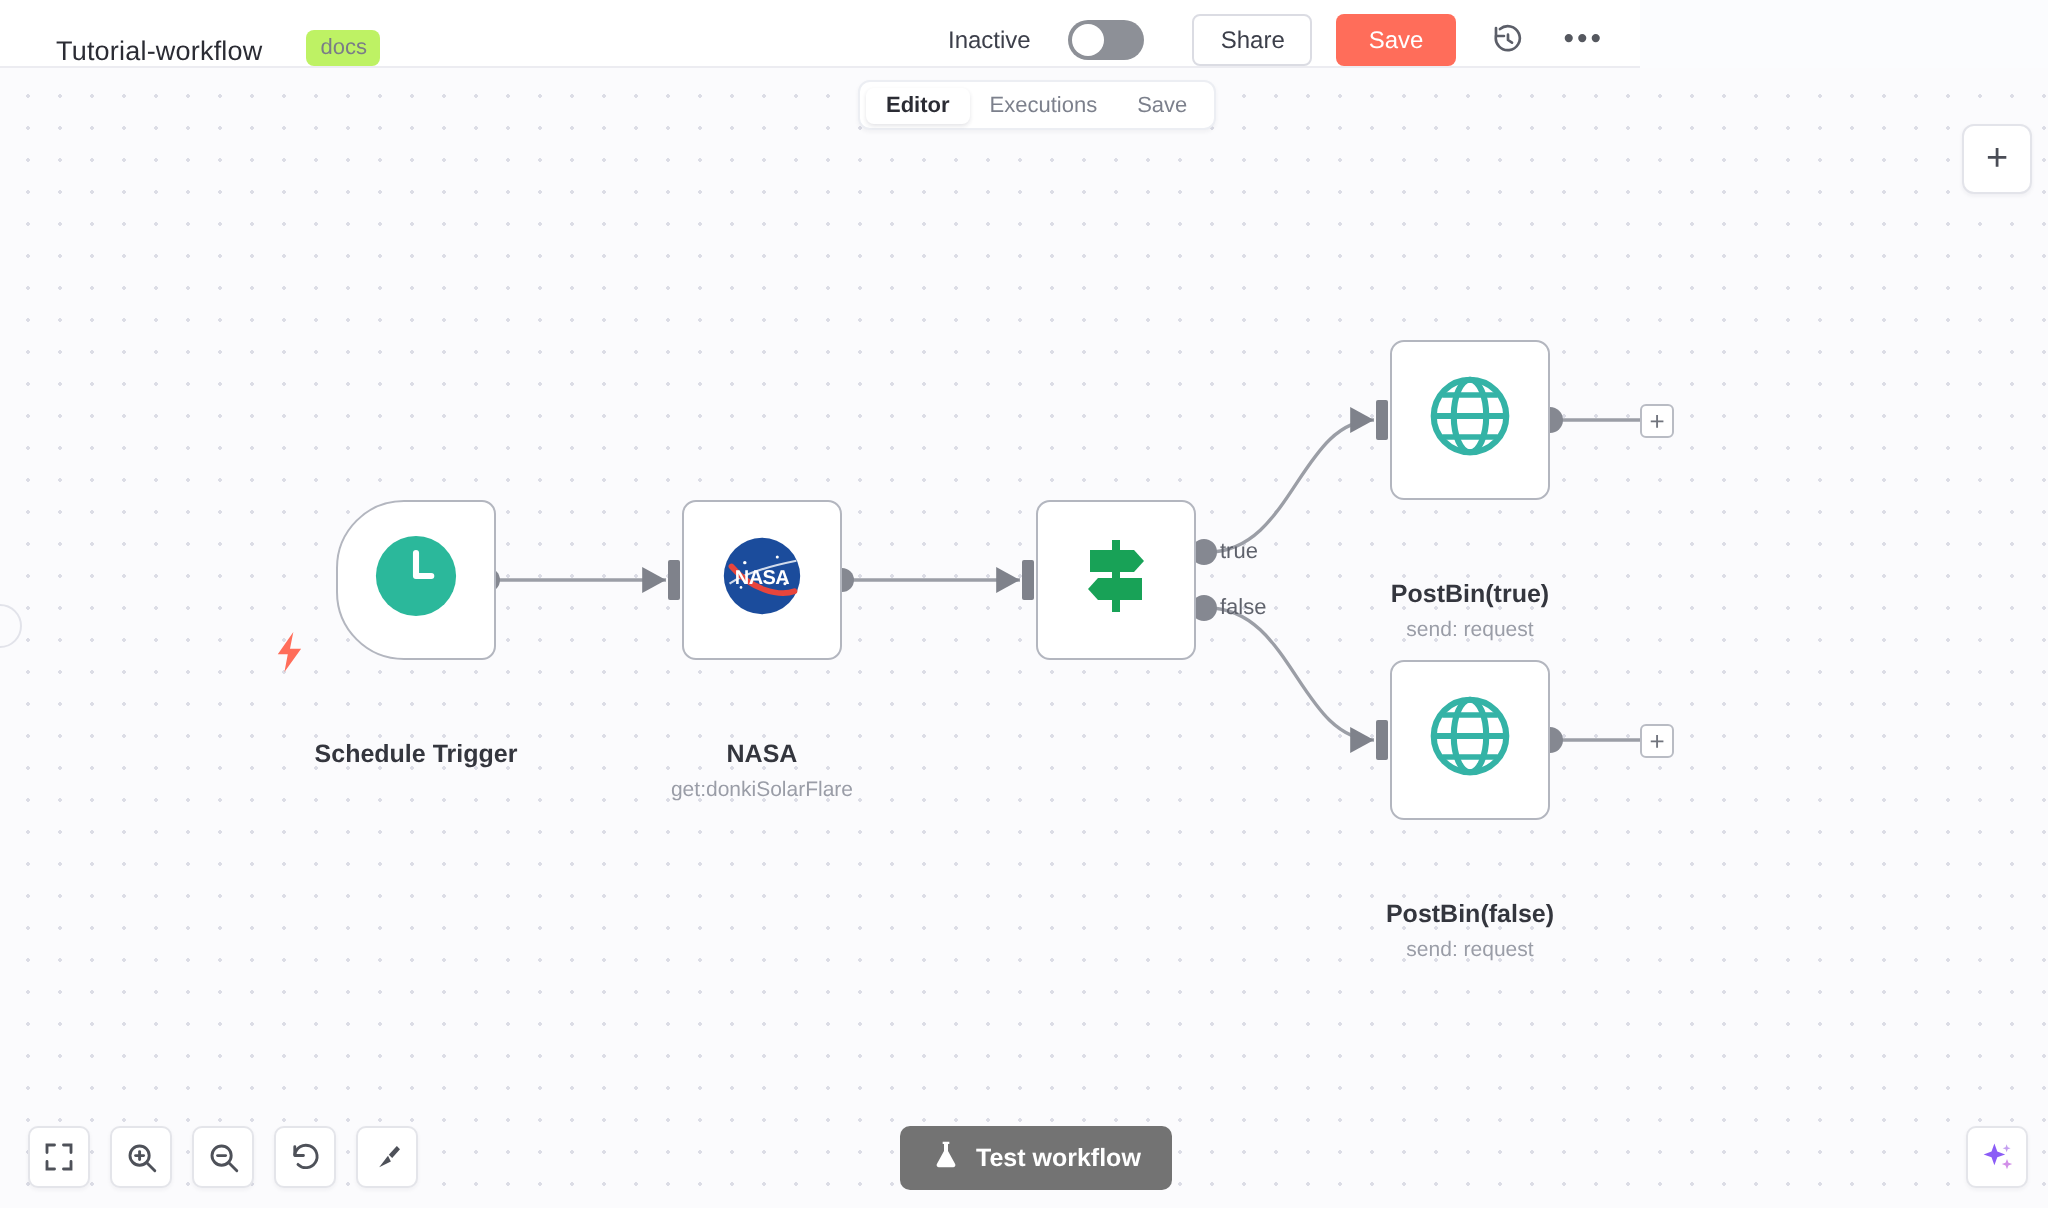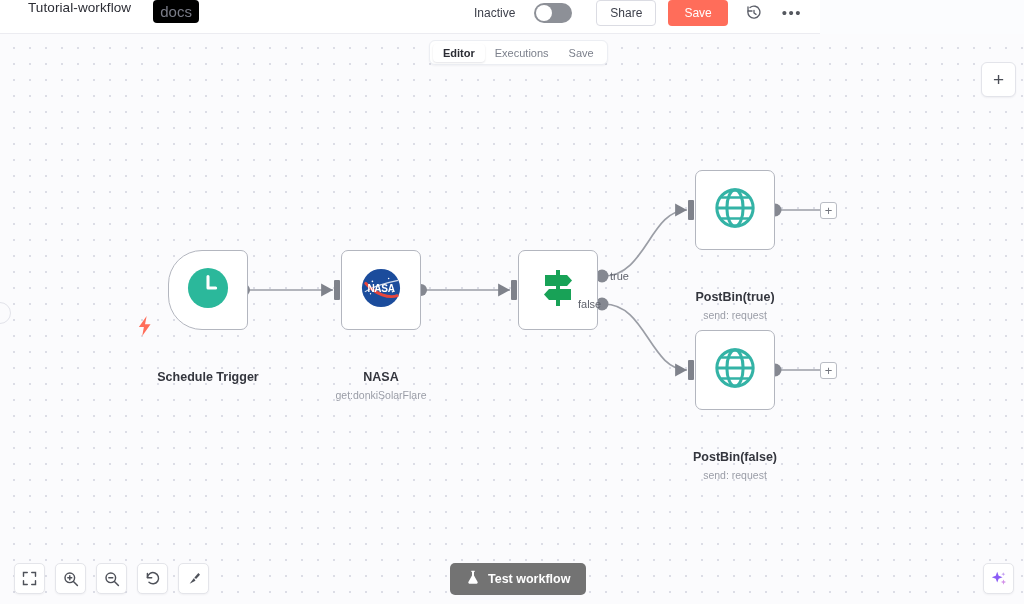--- a/index.html
+++ b/index.html
@@ -10,31 +10,31 @@
     overflow: hidden;
   }
   #app { position: relative; width: 1024px; height: 604px; }
 
   
   .header {
     position: absolute; top: 0; left: 0;
     width: 820px; height: 34px;
     background: #ffffff;
     border-bottom: 1px solid #ececf1;
-    display: flex; align-items: flex-start;
+    display: flex; align-items: flex-end;
     z-index: 40;
   }
   .wf-title {
     margin-left: 28px;
     font-size: 13.5px; color: #2b2c34; letter-spacing: .1px;
   }
   .tag-pill {
     margin-left: 22px;
-    background: #000000; color: #7a7c88;
-    font-size: 15px; padding: 3px 7px; border-radius: 4px;
+    background: #bef264; color: #7a7c88;
+    font-size: 11px; padding: 3px 7px; border-radius: 4px;
   }
   .header-right {
     margin-left: auto; display: flex; align-items: center;
     margin-right: 14px; gap: 0;
   }
   .active-label { font-size: 12px; color: #3c3f4a; margin-right: 19px; }
   .toggle {
     width: 38px; height: 20px; border-radius: 10px;
     background: #8d9097; position: relative; cursor: pointer;
   }
@@ -267,21 +267,21 @@
     <div class="node" style="left:518px; top:216px;">
       <div>
         <svg width="38" height="40" viewBox="0 0 38 40">
           <rect x="17" y="2" width="4" height="36" fill="#18a257"></rect>
           <path d="M6 7 H28 L33 12.5 L28 18 H6 Z" fill="#18a257"></path>
           <path d="M32 21 H10 L5 26.5 L10 32 H32 Z" fill="#18a257"></path>
         </svg>
       </div>
     </div>
     <div class="port-label" style="left:610px; top:236px;">true</div>
-    <div class="port-label" style="left:578px; top:264px;">false</div>
+    <div class="port-label" style="left:610px; top:264px;">false</div>
 
     <div class="node" style="left:695px; top:136px;">
       <div>
         <svg width="42" height="42" viewBox="0 0 44 44" stroke="#34b3a6" stroke-width="3.2" fill="none">
           <circle cx="22" cy="22" r="19"></circle>
           <ellipse cx="22" cy="22" rx="8.5" ry="19"></ellipse>
           <line x1="3" y1="22" x2="41" y2="22"></line>
           <path d="M7.5 11 H36.5 M7.5 33 H36.5" stroke-width="2.8"></path>
         </svg>
       </div>

